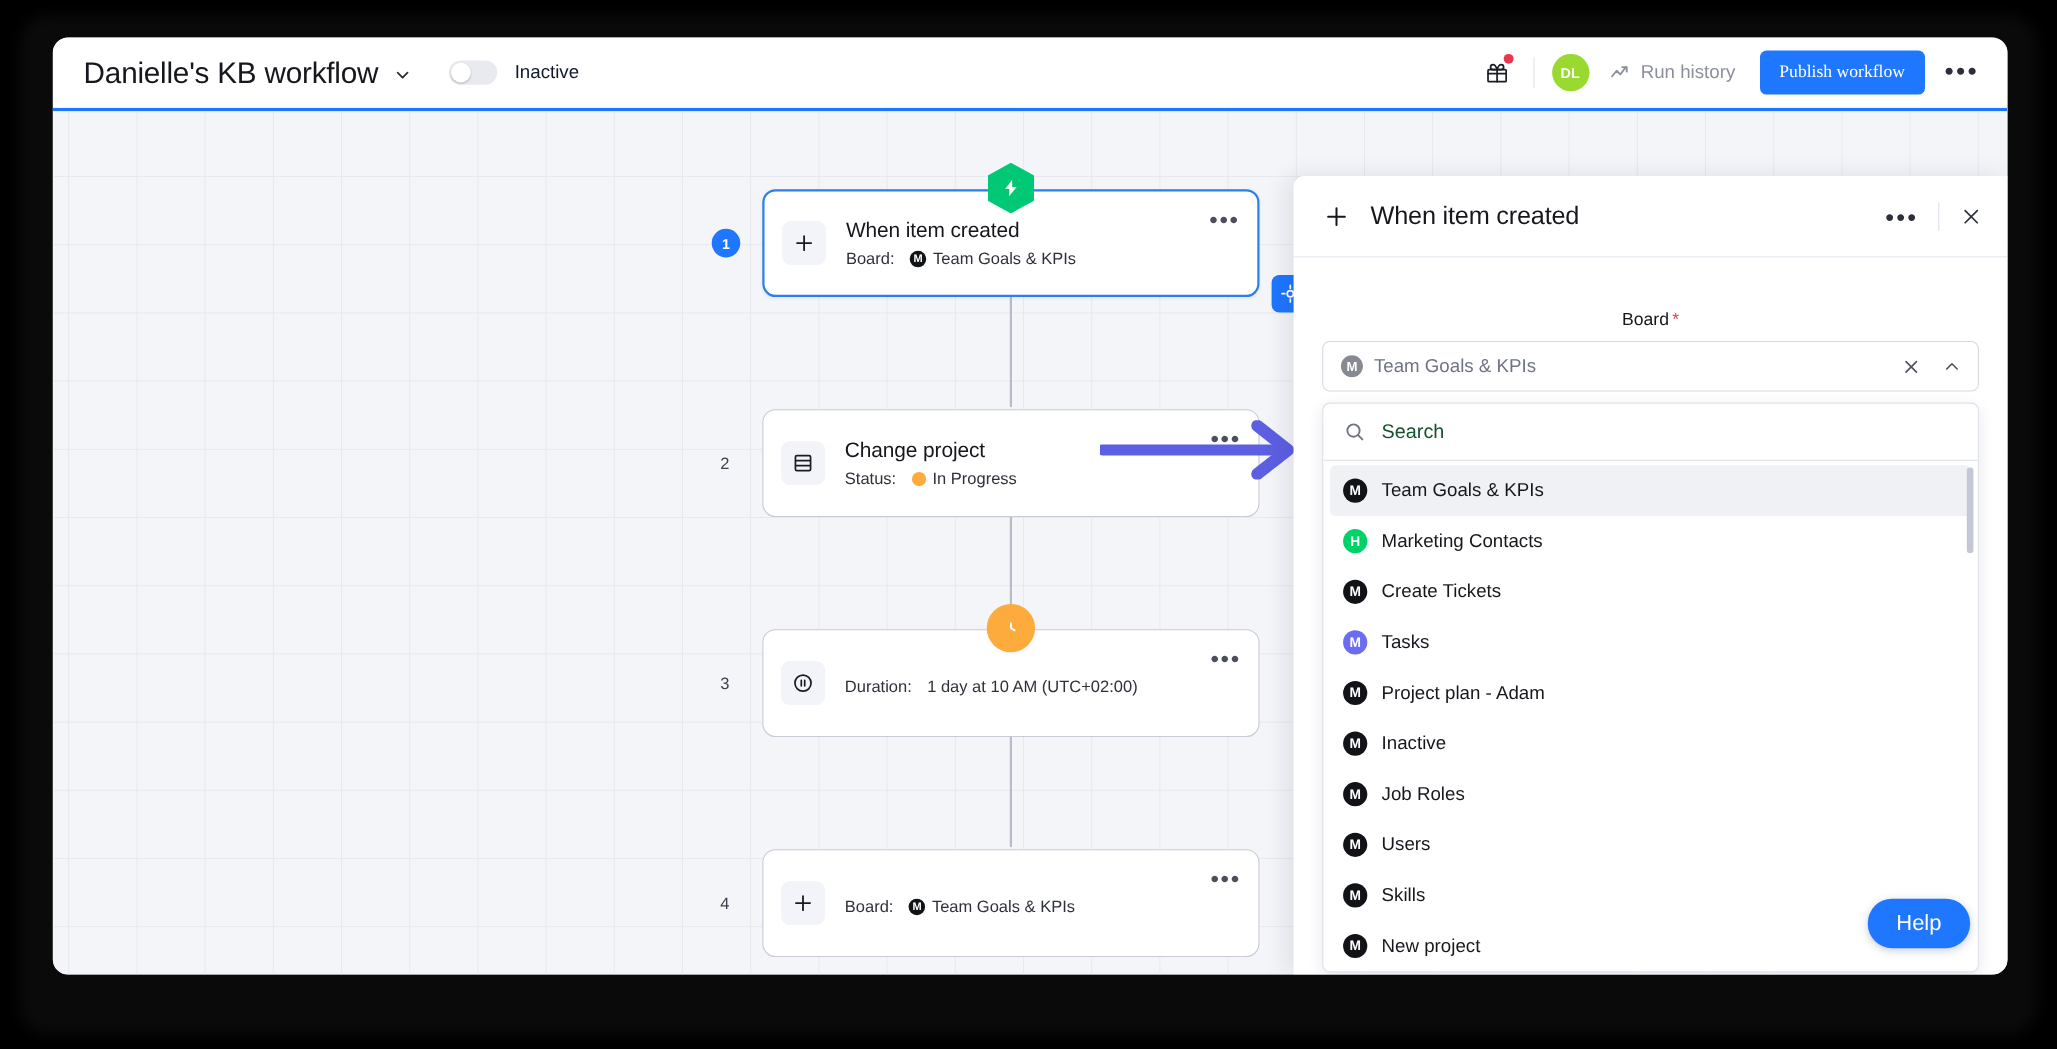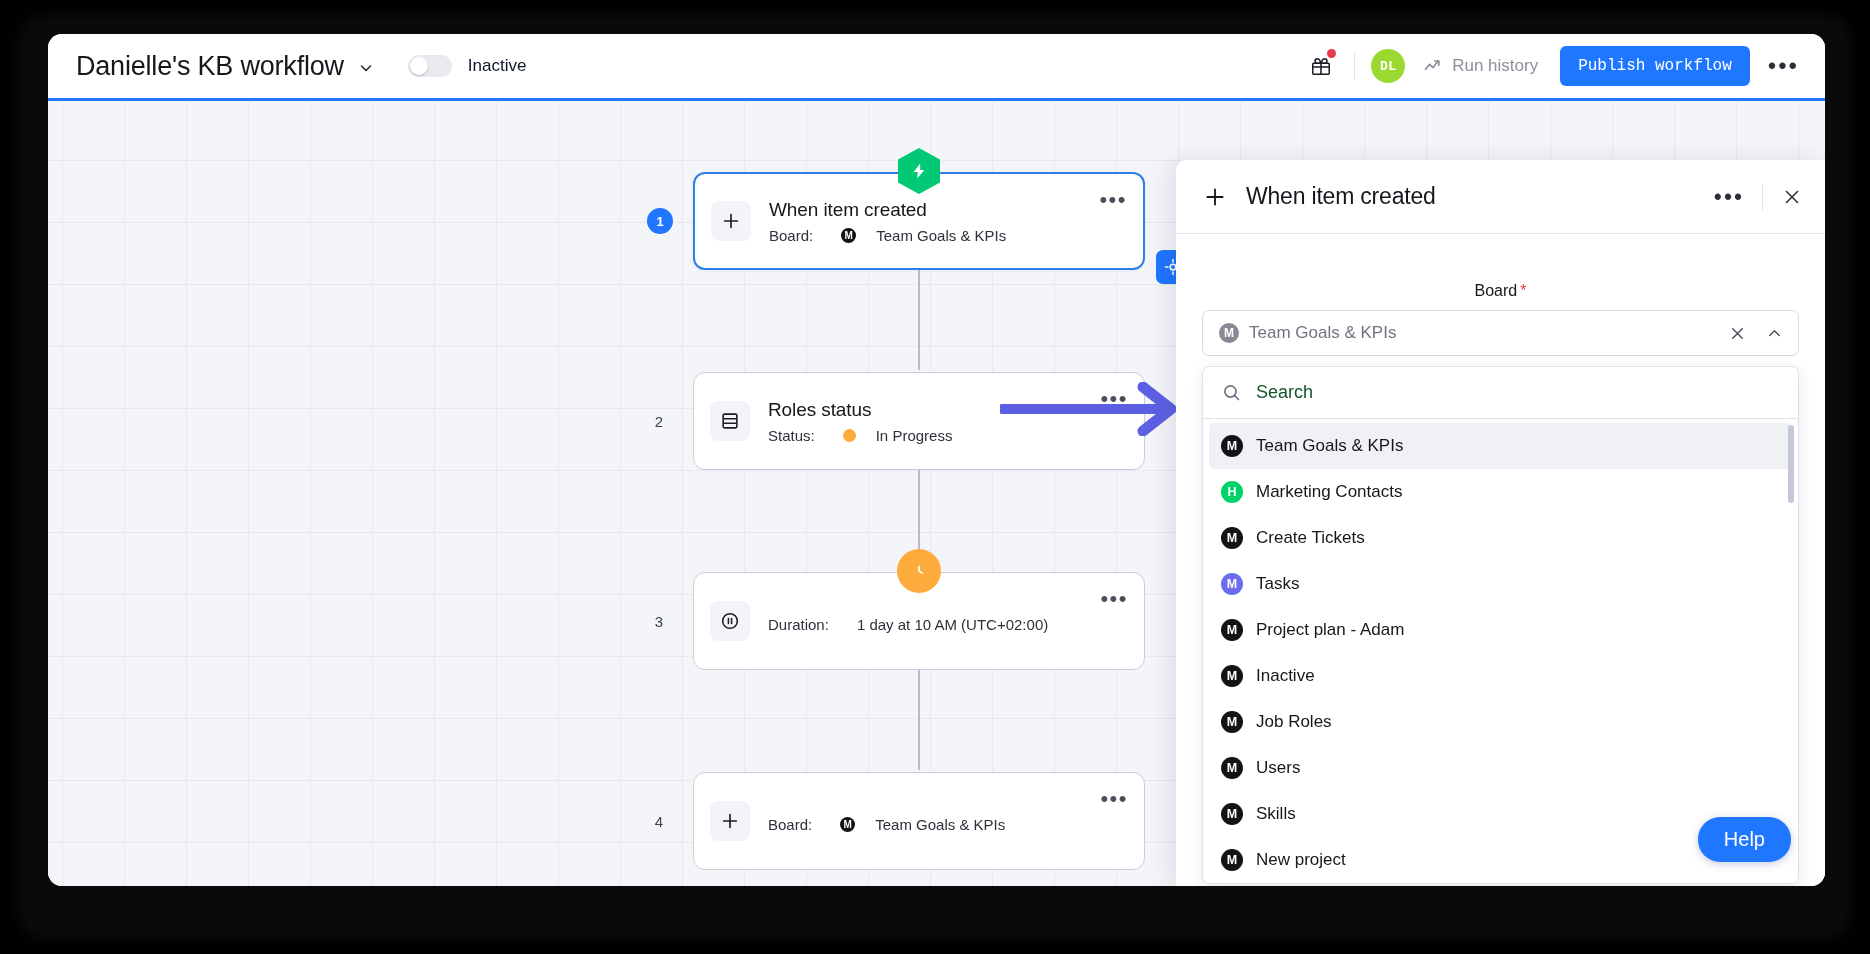--- a/index.html
+++ b/index.html
@@ -88,35 +88,34 @@
   .hdr-div {
     width: 1px; height: 28px; background: #e3e5ec;
     margin: 0 16px;
   }
   .avatar {
     width: 34px; height: 34px; border-radius: 50%;
     background: #9ada30;
     color: #ffffff; font-size: 13px; font-weight: 700;
     display: flex; align-items: center; justify-content: center;
     letter-spacing: .3px;
-    font-family: Liberation Mono, monospace;
   }
   .run-history {
     margin-left: 18px;
     display: flex; align-items: center; gap: 9px;
     color: #8b8f9c; font-size: 17px;
   }
   .publish-btn {
     margin-left: 22px;
     background: #1f76ff;
     color: #ffffff;
     font-size: 16px;
     border: none; border-radius: 6px;
     padding: 11px 18px;
-    font-family: Liberation Mono, monospace;
+    font-family: Liberation Serif, serif;
     cursor: pointer;
     white-space: nowrap;
   }
   .hdr-dots {
     margin-left: 18px; margin-right: 4px;
     color: #2b2f38; font-size: 24px; letter-spacing: 2px;
     line-height: 10px;
     display: flex; align-items: center;
   }
 
@@ -179,21 +178,21 @@
     flex: none;
   }
   .node-texts { margin-left: 18px; flex: 1 1 auto; min-width: 0; }
   .node-title {
     font-size: 19px; font-weight: 500; color: #15171c;
     letter-spacing: -.1px;
   }
   .node-sub {
     margin-top: 6px;
     font-size: 15px; color: #2e313a;
-    display: flex; align-items: center; gap: 20px;
+    display: flex; align-items: center; gap: 6px;
     white-space: nowrap;
   }
   .node-sub .sub-key { color: #2e313a; margin-right: 8px; }
   .mini-m {
     width: 15px; height: 15px; border-radius: 50%;
     background: #111317; color: #fff;
     font-size: 10px; font-weight: 700;
     display: inline-flex; align-items: center; justify-content: center;
     flex: none;
   }
@@ -434,21 +433,21 @@
 
       <div class="node" style="left:645px; top:274px;">
         <div class="node-index">2</div>
         <div class="node-icon">
           <svg width="22" height="22" viewBox="0 0 24 24" fill="none" stroke="currentColor" stroke-width="1.7">
               <rect x="4.5" y="4.5" width="15" height="15" rx="1.5"></rect>
               <path d="M4.5 9.5h15M4.5 14.5h15"></path>
             </svg>
         </div>
         <div class="node-texts">
-          <div class="node-title">Roles status</div>
+          <div class="node-title">Change project</div>
           <div class="node-sub">
             <span class="sub-key">Status:</span>
             <span class="status-dot"></span>
             <span>In Progress</span>
           </div>
         </div>
         <div class="node-dots">•••</div>
       </div>
 
       <div class="node" style="left:645px; top:474px;">

